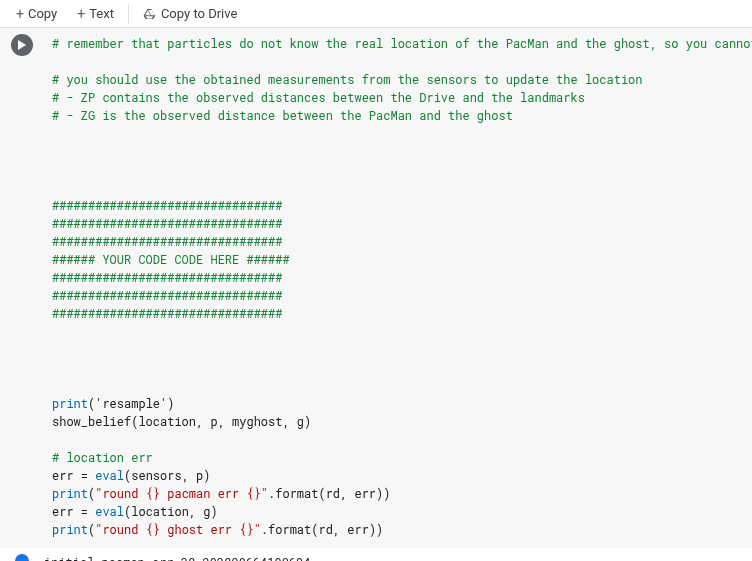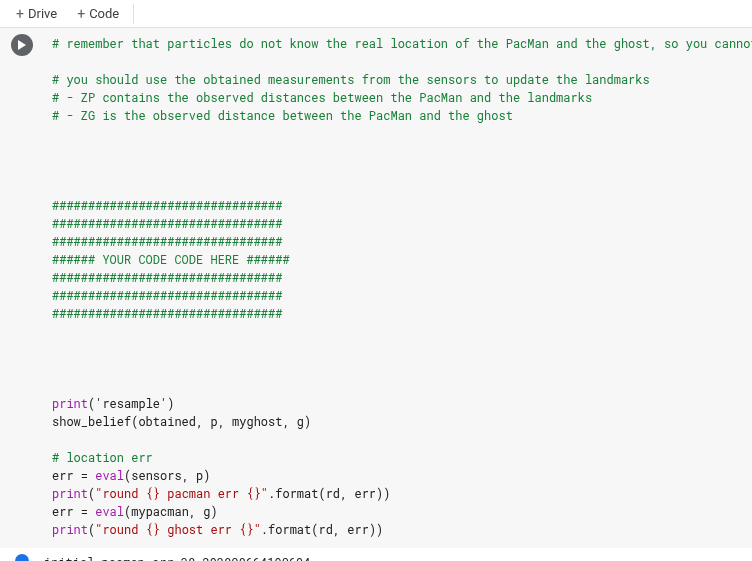--- a/index.html
+++ b/index.html
@@ -9,79 +9,85 @@
   .tb-btn .plus { font-size: 14px; color: #5f6368; }
   .tb-sep { width: 1px; height: 20px; background: #e0e0e0; margin: 0 4px; }
   .drive-icon { width: 14px; height: 14px; }
   .notebook { display: flex; flex-direction: column; }
   .code-cell { display: flex; background: #f7f7f7; }
   .exec-gutter { width: 44px; display: flex; justify-content: center; padding-top: 6px; }
   .run-circle { width: 22px; height: 22px; border-radius: 50%; background: #5f6368; display: flex; align-items: center; justify-content: center; cursor: pointer; }
   .run-circle svg { width: 10px; height: 10px; fill: #fff; }
   .code-area { flex: 1; padding: 6px 8px 10px 8px; font-family: "Roboto Mono", Consolas, monospace; font-size: 12px; line-height: 1.5; white-space: pre; overflow: hidden; color: #212121; }
   .c-comment { color: #188038; }
-  .c-builtin { color: #a21caf; }
+  .c-builtin { color: #0369a1; }
   .c-string { color: #a50e0e; }
   .output-area { display: flex; background: #fff; padding-top: 4px; }
   .out-gutter { width: 44px; display: flex; justify-content: center; padding-top: 2px; }
   .out-dot { width: 14px; height: 14px; border-radius: 50%; background: #1a73e8; }
   .out-body { flex: 1; font-family: "Roboto Mono", Consolas, monospace; font-size: 12px; line-height: 1.4; color: #202124; }
   .out-text { white-space: pre; padding: 2px 0 4px 0; }
 </style>
 </head>
 <body>
 
 <div class="toolbar">
   <div class="tb-btn">
       <span class="plus">+</span>
-      <span>Drive</span>
+      <span>Copy</span>
     </div>
   <div class="tb-btn">
       <span class="plus">+</span>
-      <span>Code</span>
+      <span>Text</span>
     </div>
   <div class="tb-sep"></div>
+  <div class="tb-btn">
+    <svg class="drive-icon" viewBox="0 0 24 24">
+        <path fill="#5f6368" d="M7.7 3.5L1 15l3.3 5.5h13.4L21 15 14.3 3.5H7.7zM9 5h6l5 9h-6L9 5zm-.9 1.2L13 14H3.9l4.2-7.8zM4.8 16h12.4l-2 3.5H6.8L4.8 16z"></path>
+      </svg>
+    <span>Copy to Drive</span>
+  </div>
 </div>
 
 <div class="notebook">
   <div class="code-cell">
     <div class="exec-gutter">
       <div class="run-circle">
         <svg viewBox="0 0 10 10">
             <path d="M1 0 L9 5 L1 10 Z"></path>
           </svg>
       </div>
     </div>
     <div class="code-area"><span class="c-comment"># remember that particles do not know the real location of the PacMan and the ghost, so you cannot access "mypacman" and "myghost" in here</span>
 
-<span class="c-comment"># you should use the obtained measurements from the sensors to update the landmarks</span>
-<span class="c-comment"># - ZP contains the observed distances between the PacMan and the landmarks</span>
+<span class="c-comment"># you should use the obtained measurements from the sensors to update the location</span>
+<span class="c-comment"># - ZP contains the observed distances between the Drive and the landmarks</span>
 <span class="c-comment"># - ZG is the observed distance between the PacMan and the ghost</span>
 
 
 
 
 <span class="c-comment">################################</span>
 <span class="c-comment">################################</span>
 <span class="c-comment">################################</span>
 <span class="c-comment">###### YOUR CODE CODE HERE ######</span>
 <span class="c-comment">################################</span>
 <span class="c-comment">################################</span>
 <span class="c-comment">################################</span>
 
 
 
 
 <span class="c-builtin">print</span><span>('resample')</span>
-<span>show_belief(obtained, p, myghost, g)</span>
+<span>show_belief(location, p, myghost, g)</span>
 
 <span class="c-comment"># location err</span>
 <span>err = </span><span class="c-builtin">eval</span><span>(sensors, p)</span>
 <span class="c-builtin">print</span><span>(</span><span class="c-string">"round {} pacman err {}"</span><span>.format(rd, err))</span>
-<span>err = </span><span class="c-builtin">eval</span><span>(mypacman, g)</span>
+<span>err = </span><span class="c-builtin">eval</span><span>(location, g)</span>
 <span class="c-builtin">print</span><span>(</span><span class="c-string">"round {} ghost err {}"</span><span>.format(rd, err))</span></div>
   </div>
 
   <div class="output-area">
     <div class="out-gutter">
       <div class="out-dot"></div>
     </div>
     <div class="out-body">
       <div class="out-text"><span>initial pacman err 38.292808664190694</span>
 

